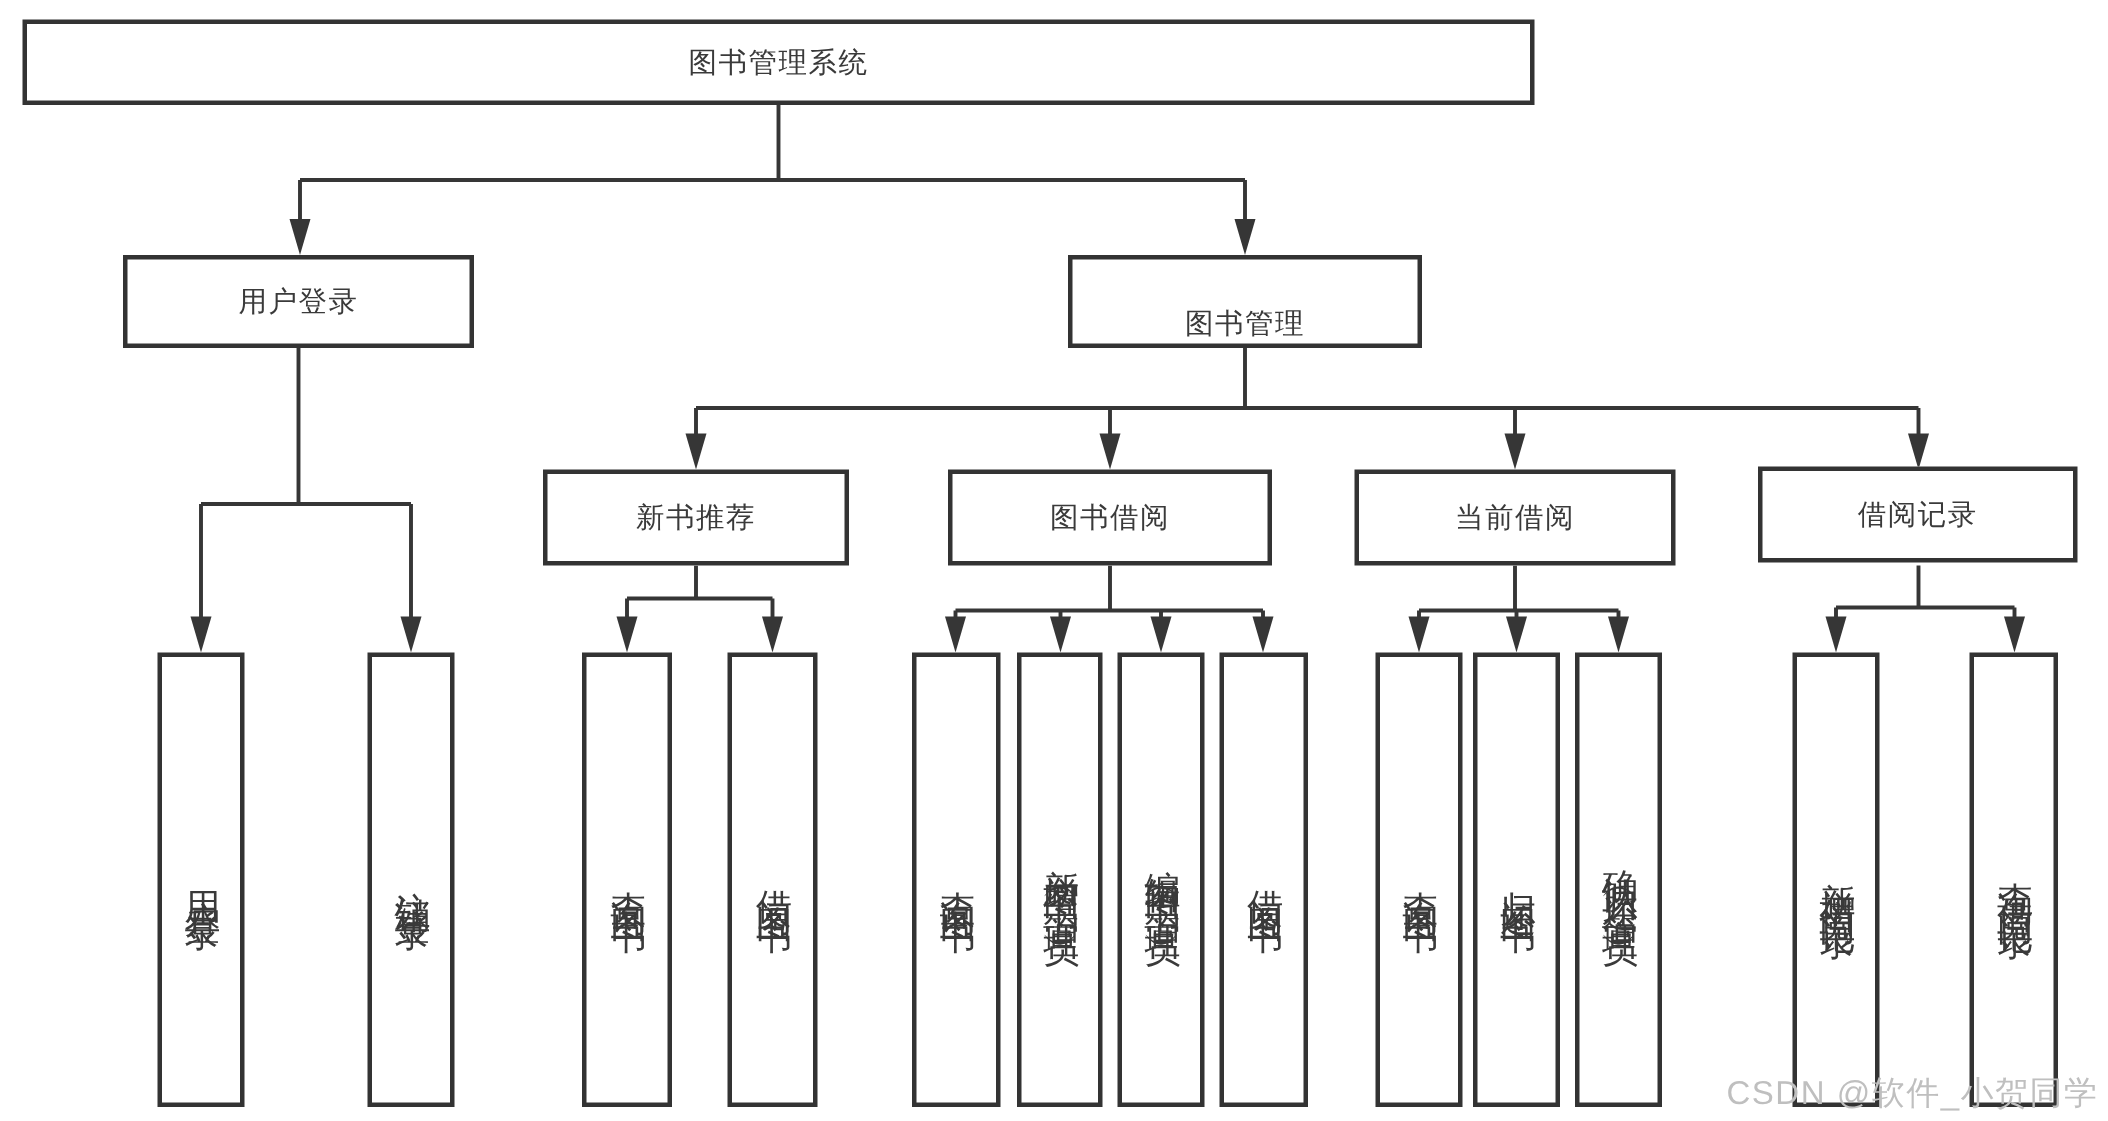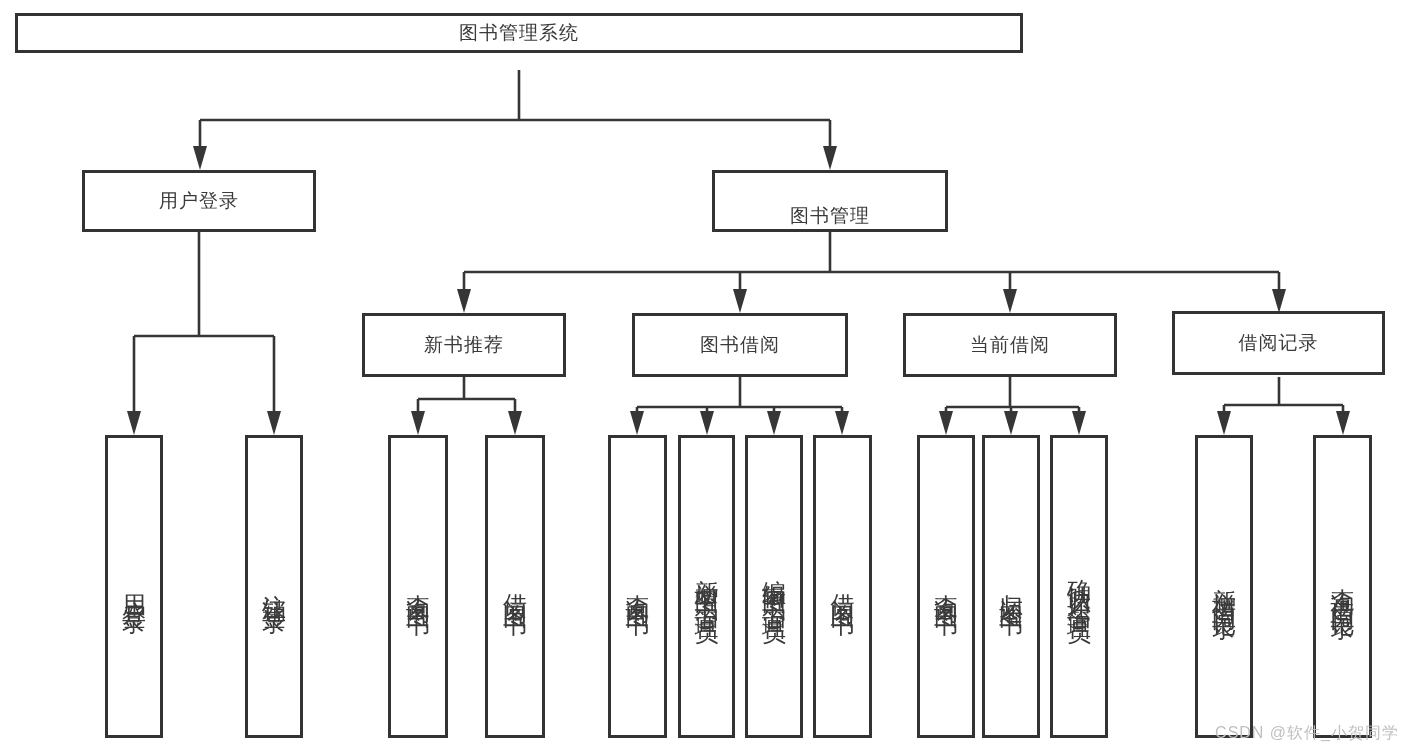--- a/index.html
+++ b/index.html
@@ -46,21 +46,21 @@
     text-orientation: mixed;
     font-size: 24px;
     letter-spacing: 6px;
     line-height: 1;
   }
   .root-node .hlabel { font-size: 19px; }
   #watermark {
     position: absolute;
     right: 6px;
     bottom: 3px;
-    font-size: 16px;
+    font-size: 22px;
     color: var(--wm);
     z-index: 3;
     letter-spacing: 1px;
     white-space: nowrap;
     margin-top: 43px;
   }
 </style>
 </head>
 <body>
 
@@ -95,21 +95,21 @@
     <path class="stem" d="M1010 377 V407 M946 407 H1079 M946 407 V413 M1011 407 V413 M1079 407 V413"></path>
     <path class="head" d="M939 411 L953 411 L946 435 Z"></path>
     <path class="head" d="M1004 411 L1018 411 L1011 435 Z"></path>
     <path class="head" d="M1072 411 L1086 411 L1079 435 Z"></path>
 
     <path class="stem" d="M1279 377 V405 M1224 405 H1343 M1224 405 V413 M1343 405 V413"></path>
     <path class="head" d="M1217 411 L1231 411 L1224 435 Z"></path>
     <path class="head" d="M1336 411 L1350 411 L1343 435 Z"></path>
   </svg>
 
-  <div class="node root-node" style="left:15px; top:13px; width:1008px; height:40px;">
+  <div class="node root-node" style="left:15px; top:13px; width:1008px; height:57px;">
     <span class="hlabel">图书管理系统</span>
   </div>
 
   <div class="node" style="left:82px; top:170px; width:234px; height:62px;">
     <span class="hlabel">用户登录</span>
   </div>
   <div class="node" style="left:712px; top:170px; width:236px; height:62px;align-items:flex-end;">
     <span class="hlabel">图书管理</span>
   </div>
 

